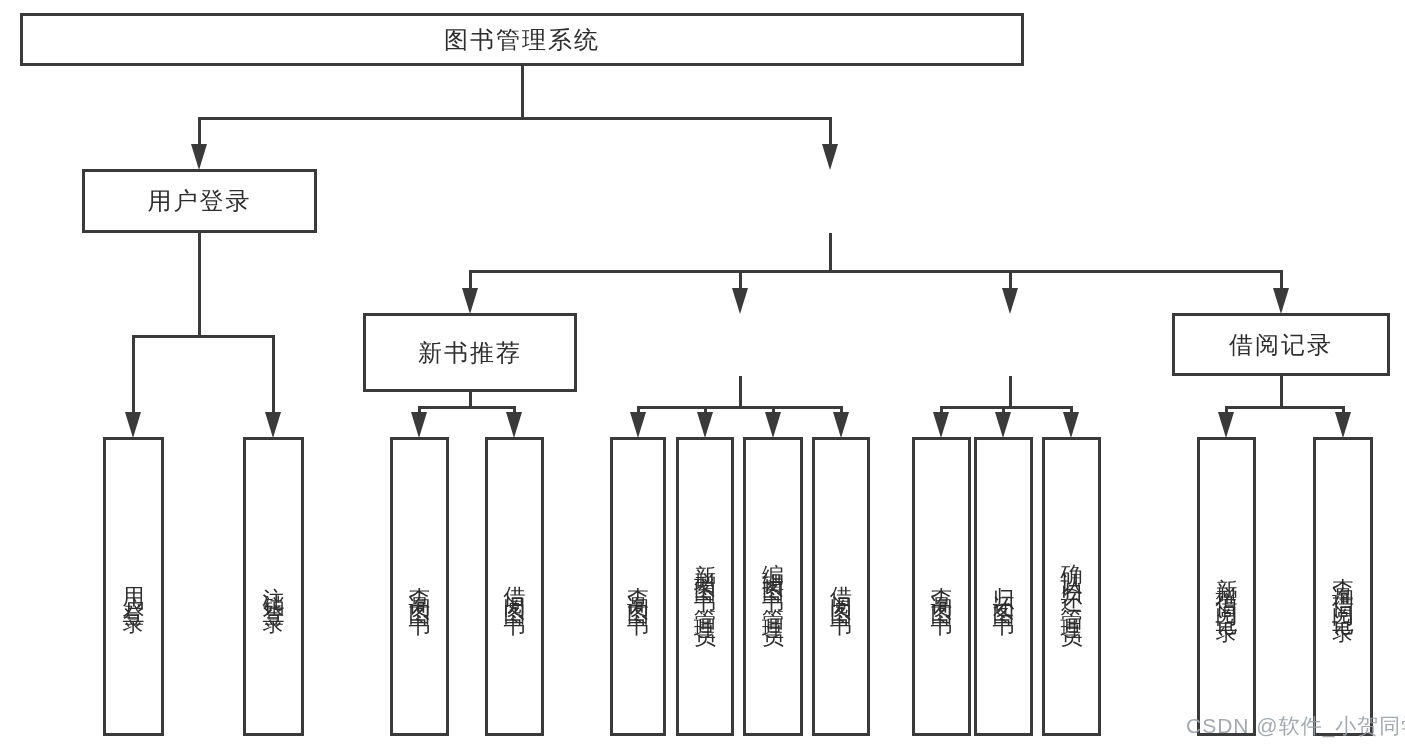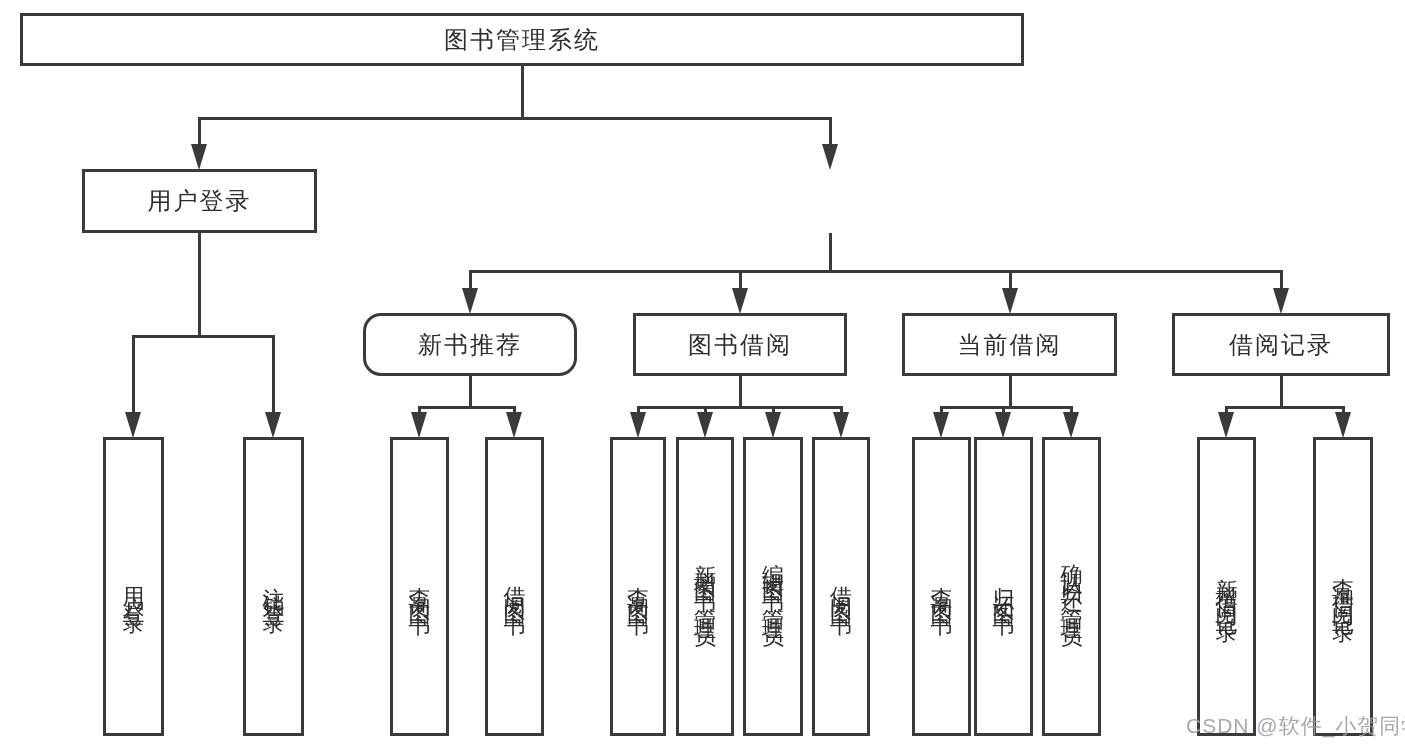--- a/index.html
+++ b/index.html
@@ -82,28 +82,22 @@
 <div id="canvas">
 
   <div class="node" style="left:20px; top:13px; width:1004px; height:53px;">
     <span class="lbl">图书管理系统</span>
   </div>
 
   <div class="node" style="left:82px; top:169px; width:235px; height:64px;">
     <span class="lbl">用户登录</span>
   </div>
 
-  <div class="node" style="left:363px; top:313px; width:214px; height:63px;border-radius:18px;">
+  <div class="node" style="left:363px; top:313px; width:214px; height:79px;">
     <span class="lbl">新书推荐</span>
-  </div>
-  <div class="node" style="left:633px; top:313px; width:214px; height:63px;">
-    <span class="lbl">图书借阅</span>
-  </div>
-  <div class="node" style="left:902px; top:313px; width:215px; height:63px;">
-    <span class="lbl">当前借阅</span>
   </div>
   <div class="node" style="left:1172px; top:313px; width:218px; height:63px;">
     <span class="lbl">借阅记录</span>
   </div>
 
   <div class="leaf" style="left:103px; top:437px; width:61px; height:299px;">
     <span class="vlbl">用户登录</span>
   </div>
   <div class="leaf" style="left:243px; top:437px; width:61px; height:299px;">
     <span class="vlbl">注销登录</span>

